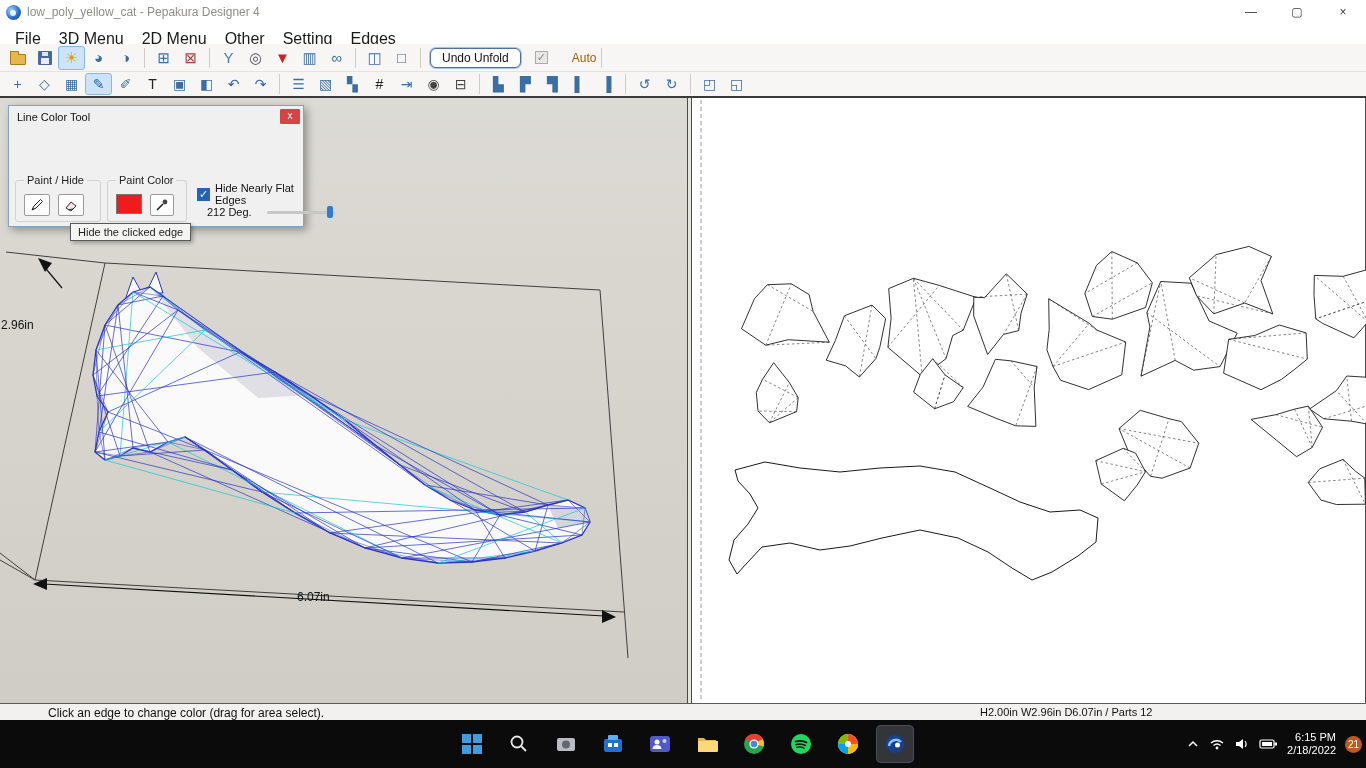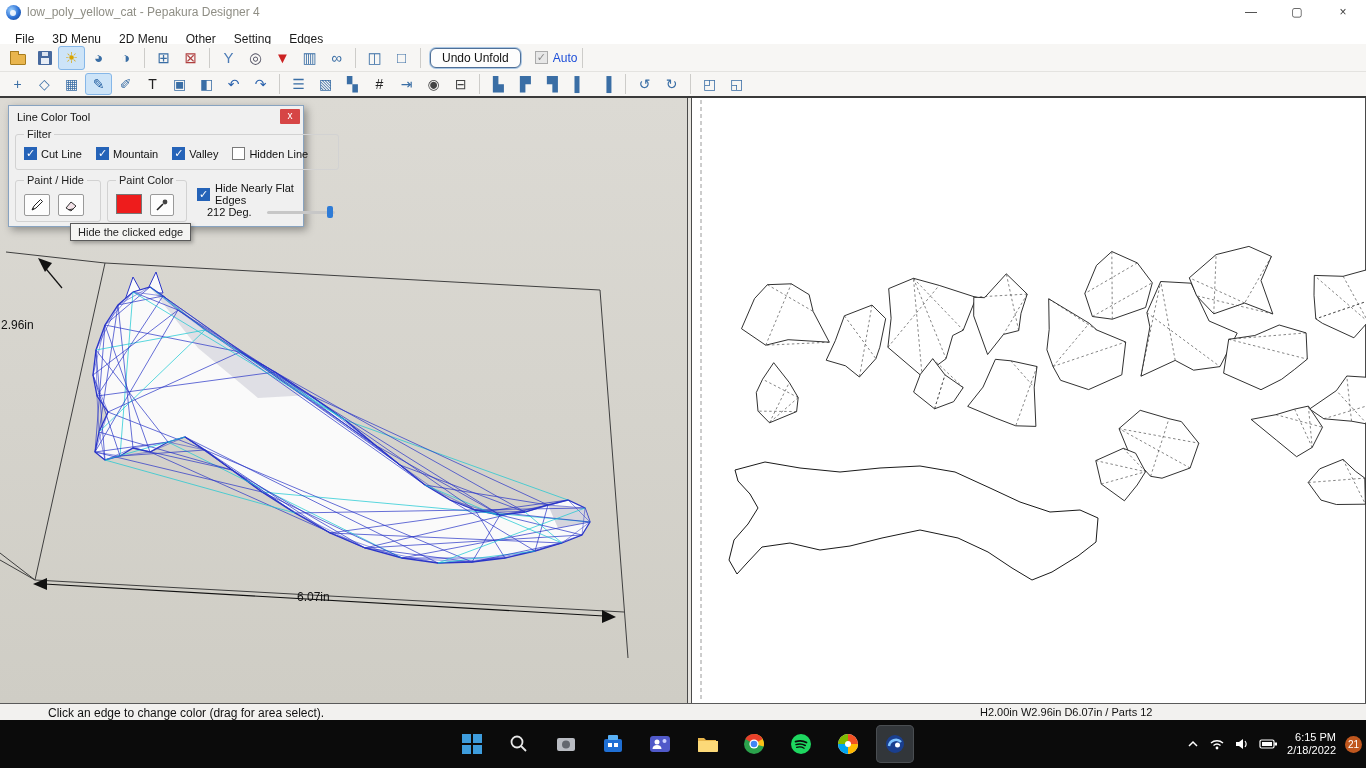--- a/index.html
+++ b/index.html
@@ -16,21 +16,21 @@
   .app-logo::after{ content:""; position:absolute; left:4px; top:5px; width:6px; height:6px;
     border-radius:50%; background:#fff; opacity:.85; }
   .title-text { font-size:12px; color:#8f8e85; }
   .win-controls { position:absolute; right:0; top:0; height:24px; display:flex; }
   .wc { width:46px; height:24px; display:flex; align-items:center; justify-content:center;
     font-size:12px; color:#3c3c3c; }
 
   
   .menubar { position:absolute; left:0; top:24px; width:1366px; height:20px; background:#fff;
     display:flex; align-items:center; padding-left:6px; }
-  .menu-item { font-size:12px; color:#1a1a1a; padding:0 9px;margin-top:10px; }
+  .menu-item { font-size:16px; color:#1a1a1a; padding:0 9px;margin-top:10px; }
 
   
   .toolbar { position:absolute; left:0; width:1366px; display:flex; align-items:center;
     background:#f7f6f4; padding-left:4px; }
   #toolbar1 { top:44px; height:28px; border-bottom:1px solid #e4e3e0; }
   #toolbar2 { top:72px; height:26px; border-bottom:2px solid #3a3a3a; }
   .tbtn { min-width:27px; height:24px; display:flex; align-items:center; justify-content:center;
     font-size:15px; border:1px solid transparent; border-radius:3px; background:transparent; }
   #toolbar2 .tbtn { height:22px; font-size:14px; }
   .tbtn.pressed { background:#cde4f8; border-color:#86b7e8; }
@@ -39,21 +39,21 @@
     border-radius:1px; position:relative; margin-top:3px; }
   .icon-folder::before { content:""; position:absolute; top:-4px; left:-1px; width:7px; height:3px;
     background:#e9b54d; border:1px solid #a87d1e; border-bottom:none; border-radius:1px 1px 0 0; }
   .icon-floppy { width:14px; height:14px; background:#47699e; border-radius:1px; position:relative; }
   .icon-floppy::before { content:""; position:absolute; left:3px; bottom:1px; width:8px; height:6px; background:#e8edf5; }
   .icon-floppy::after { content:""; position:absolute; left:4px; top:1px; width:6px; height:4px; background:#dde4ef; }
   .undo-unfold { height:20px; padding:0 11px; margin-left:4px; font-size:12px; color:#111;
     background:#fdfdfd; border:1px solid #4f6f96; border-radius:6px;
     box-shadow:0 0 0 1px #a9c6e4; font-family:"Liberation Sans", sans-serif; }
   .auto-wrap { display:inline-flex; align-items:center; gap:5px; margin-left:14px; }
-  .auto-label { font-size:12px; color:#1d4ed8; }
+  .auto-label { font-size:12px; color:#a16207;margin-left:19px; }
 
   
   .cb { width:13px; height:13px; border:1px solid #7a7a7a; background:#fff; display:inline-block;
     position:relative; flex:0 0 13px; }
   .cb.checked { background:#2563b8; border-color:#2563b8; }
   .cb.checked::after { content:"✓"; color:#fff; font-size:11px; position:absolute; left:1px; top:-1px; line-height:13px; }
   .cb.gray { background:#e7e7e7; border-color:#ababab; }
   .cb.gray.checked { background:#e7e7e7; border-color:#ababab; }
   .cb.gray.checked::after { color:#8b8b8b; }
 
@@ -423,41 +423,20 @@
         <line x1="240" y1="254" x2="500" y2="417" stroke="#2b36c8" stroke-width="0.8" opacity="0.9"></line>
         <line x1="585" y1="410" x2="438" y2="465" stroke="#19c8d2" stroke-width="0.8" opacity="0.9"></line>
         <line x1="232" y1="372" x2="133" y2="350" stroke="#2b36c8" stroke-width="0.8" opacity="0.9"></line>
       </svg>
 
     <div class="dialog">
       <div class="dlg-title">
         <span class="dlg-title-text">Line Color Tool</span>
         <span class="dlg-close">x</span>
       </div>
-      <div class="groupbox filter-group">
-        <span class="gb-label">Filter</span>
-        <div class="filter-row" id="filter-row">
-            <span class="cb-item">
-              <span class="cb checked"></span>
-              <span>Cut Line</span>
-            </span>
-            <span class="cb-item">
-              <span class="cb checked"></span>
-              <span>Mountain</span>
-            </span>
-            <span class="cb-item">
-              <span class="cb checked"></span>
-              <span>Valley</span>
-            </span>
-            <span class="cb-item">
-              <span class="cb"></span>
-              <span>Hidden Line</span>
-            </span>
-          </div>
-      </div>
       <div class="groupbox ph-group">
         <span class="gb-label">Paint / Hide</span>
         <span class="mini-btn" style="left:8px;top:13px;">
           <svg width="16" height="16">
               <path d="M3 13 L5 9 L11.5 2.5 L13.5 4.5 L7 11 Z" fill="#fff" stroke="#222" stroke-width="1"></path>
               <path d="M3 13 L5.4 12.2 L3.8 10.6 Z" fill="#222"></path>
             </svg>
         </span>
         <span class="mini-btn" style="left:42px;top:13px;">
           <svg width="16" height="16">

